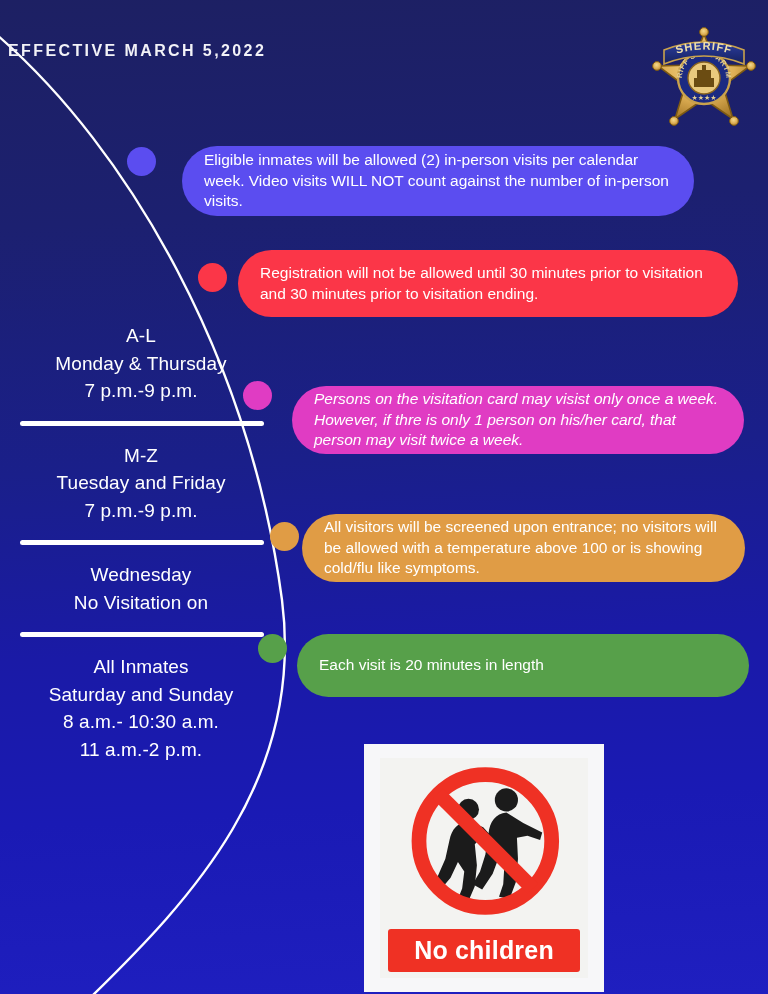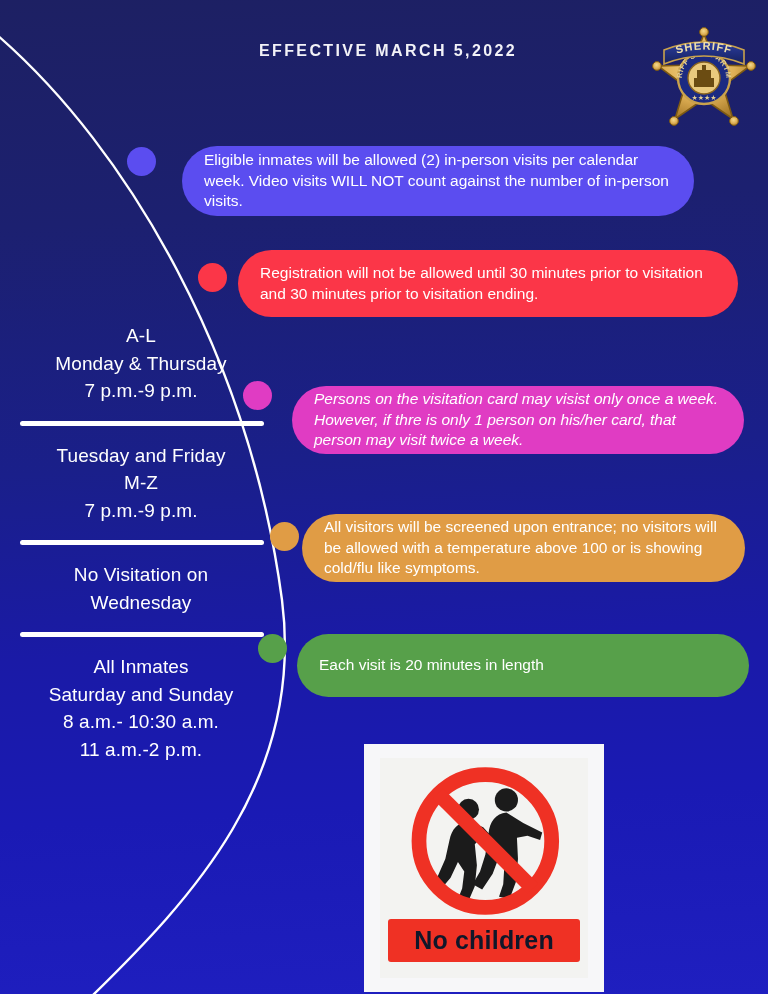--- a/index.html
+++ b/index.html
@@ -41,21 +41,20 @@
     width: 108px;
     height: 112px;
   }
 
   
   .eyebrow {
     position: absolute;
     left: 0;
     right: 0;
     top: 42px;
-    text-align: center;
     color: #f2f2f7;
     font-size: 16px;
     font-weight: bold;
     letter-spacing: 2.4px;
     padding-left: 8px;
   }
   .title {
     position: absolute;
     left: 0;
     right: 0;
@@ -136,25 +135,25 @@
   .sign-inner {
     position: relative;
     width: 100%;
     height: 100%;
     background: #f3f3f1;
   }
   .sign-label {
     position: absolute;
     left: 8px;
     right: 8px;
-    bottom: 16px;
+    bottom: 6px;
     height: 43px;
     background: #ef3124;
     border-radius: 3px;
-    color: #0f172a;
+    color: #ffffff;
     font-size: 25px;
     font-weight: bold;
     display: flex;
     align-items: center;
     justify-content: center;
     letter-spacing: 0.2px;
   }
   .sign-art {
     position: absolute;
     left: 0; right: 0; top: 4px;
@@ -236,29 +235,29 @@
   <div class="schedule">
 
     <div class="sched-block">
       <div class="sched-line">A-L</div>
       <div class="sched-line">Monday &amp; Thursday</div>
       <div class="sched-line">7 p.m.-9 p.m.</div>
     </div>
     <div class="divider"></div>
 
     <div class="sched-block">
+      <div class="sched-line">M-Z</div>
       <div class="sched-line">Tuesday and Friday</div>
-      <div class="sched-line">M-Z</div>
       <div class="sched-line">7 p.m.-9 p.m.</div>
     </div>
     <div class="divider"></div>
 
     <div class="sched-block">
+      <div class="sched-line">Wednesday</div>
       <div class="sched-line">No Visitation on</div>
-      <div class="sched-line">Wednesday</div>
     </div>
     <div class="divider"></div>
 
     <div class="sched-block">
       <div class="sched-line">All Inmates</div>
       <div class="sched-line">Saturday and Sunday</div>
       <div class="sched-line">8 a.m.- 10:30 a.m.</div>
       <div class="sched-line">11 a.m.-2 p.m.</div>
     </div>
 

